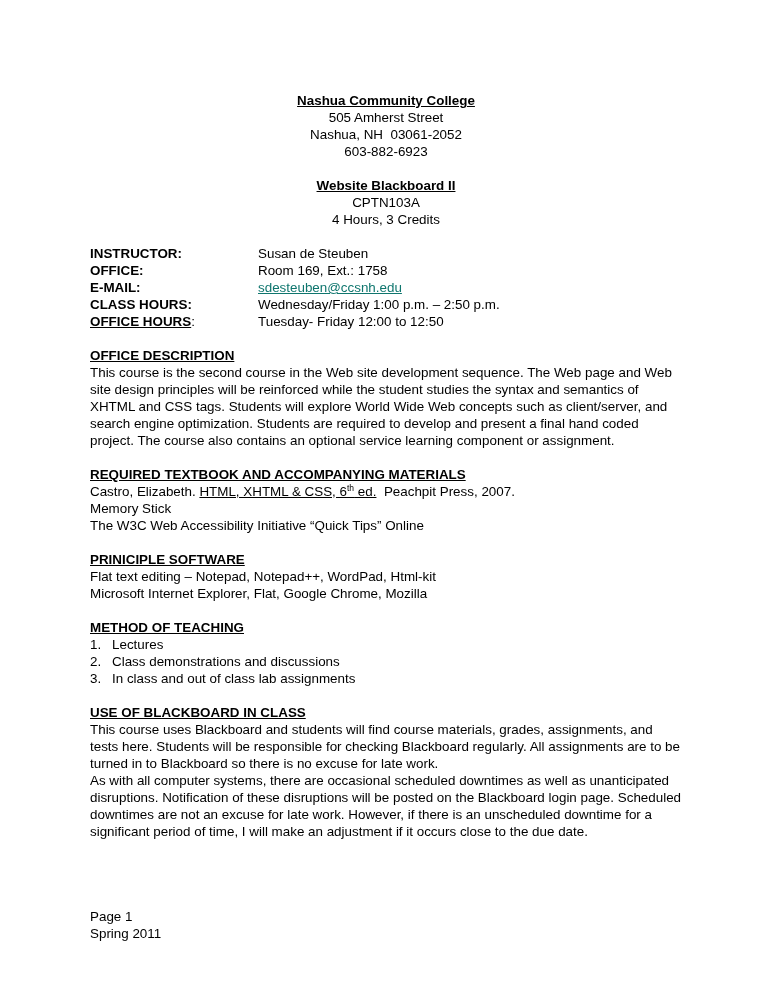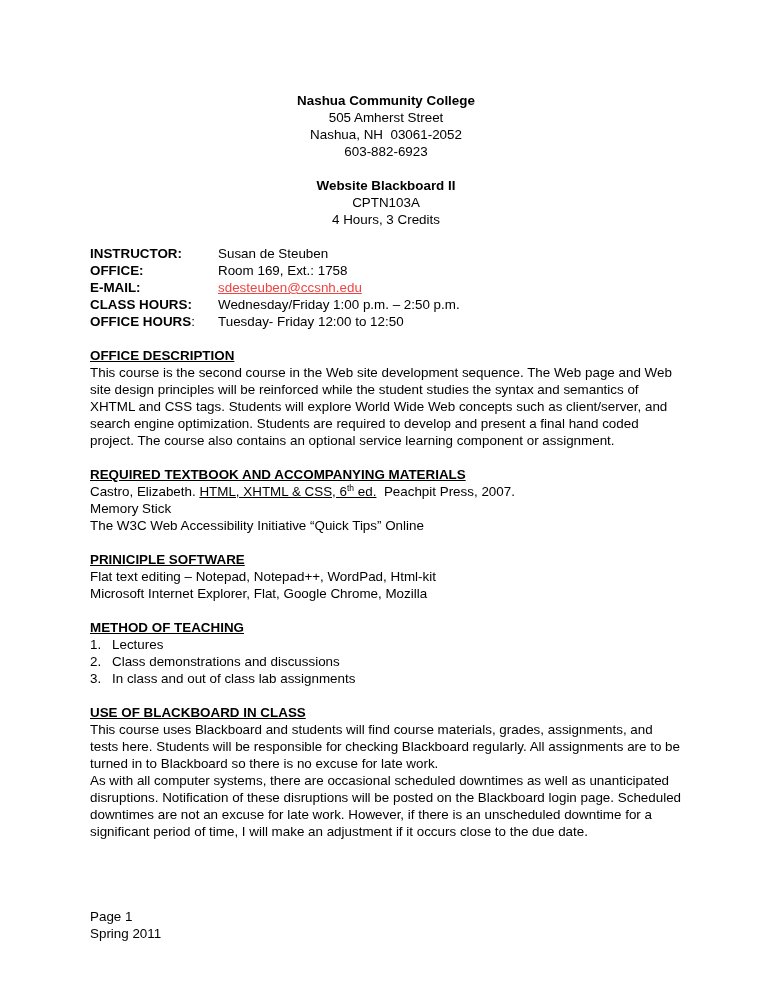--- a/index.html
+++ b/index.html
@@ -13,33 +13,33 @@
     height: 994px;
     background: #ffffff;
     box-sizing: border-box;
     padding: 92px 86px 0 90px;
     font-family: "Liberation Sans", sans-serif;
     font-size: 13.4px;
     line-height: 17px;
     color: #000000;
   }
   .center { text-align: center; }
-  .bold { font-weight: bold; }
+  .bold { font-weight: bold; text-decoration: underline; }
   .underline { text-decoration: underline; }
   .prewrap { white-space: pre-wrap; }
   .spacer-top { margin-top: 17px; }
   .heading {
     font-weight: bold;
     text-decoration: underline;
     margin-top: 17px;
   }
-  .info-row { display: flex; }
+  .info-row { display: flex; gap: 40px; }
   .info-label { width: 128px; flex: 0 0 128px; font-weight: bold; }
   .info-value { flex: 1; }
-  a.email-link { color: #ef4444; text-decoration: underline; }
+  a.email-link { color: #0f766e; text-decoration: underline; }
   sup {
     font-size: 8.5px;
     line-height: 0;
     vertical-align: super;
   }
   .list-row { display: flex; }
   .list-num { width: 22px; flex: 0 0 22px; }
   .footer {
     position: absolute;
     left: 90px;

